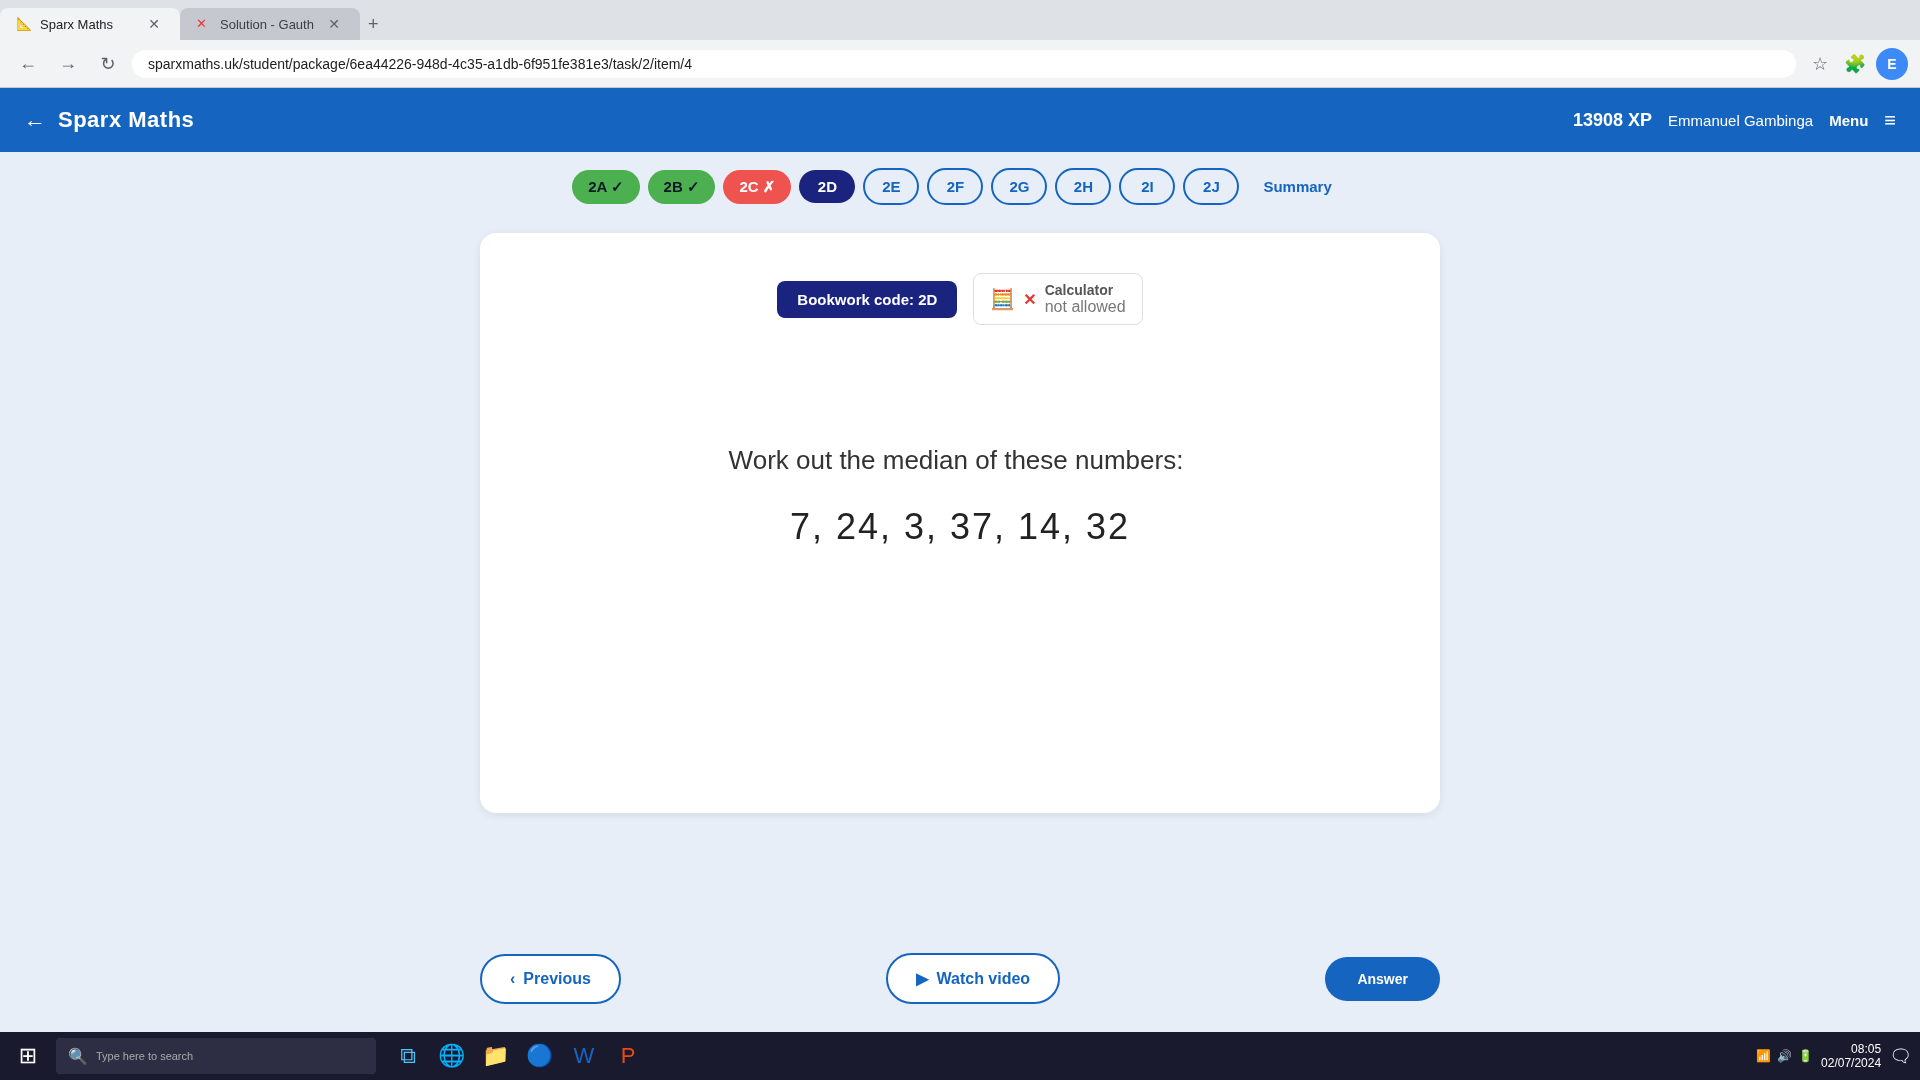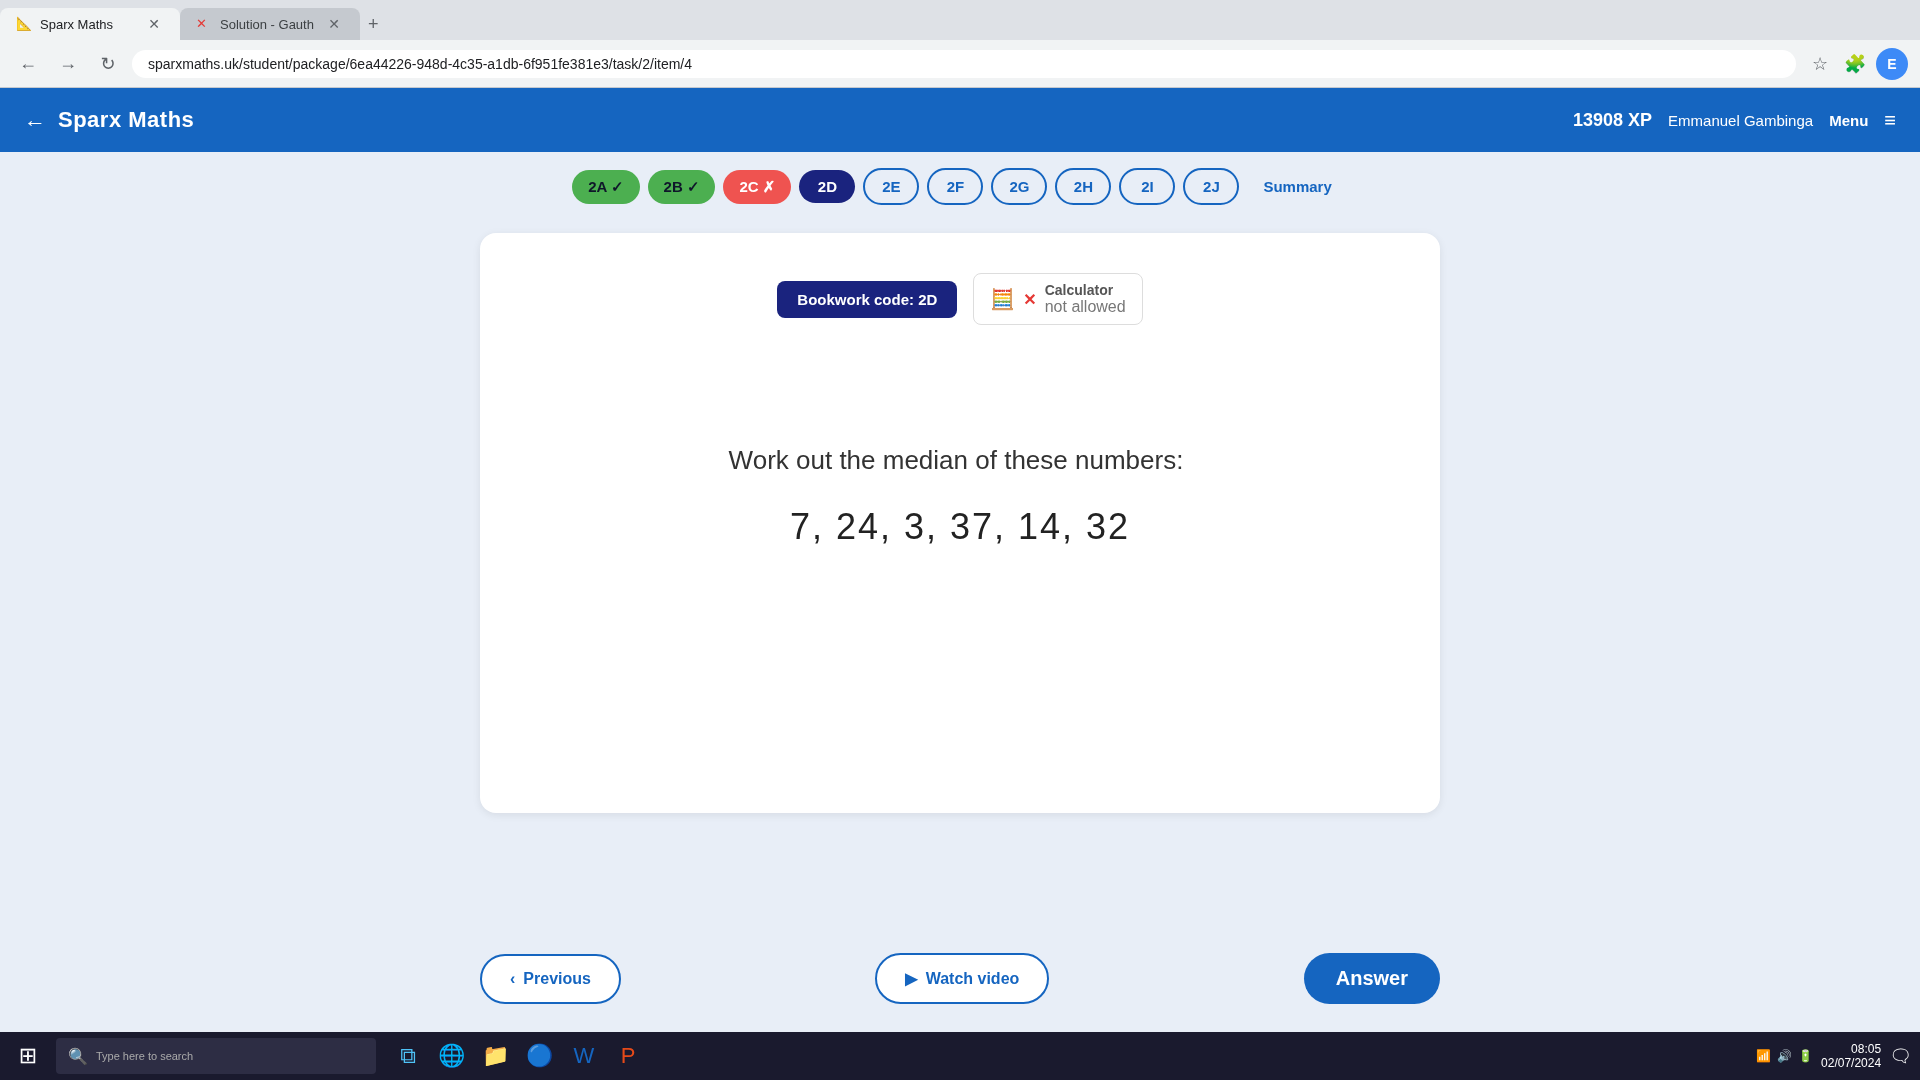--- a/index.html
+++ b/index.html
@@ -52,21 +52,21 @@
     .calc-icon { font-size: 20px; }
     .calc-x { color: #e53935; font-weight: 700; font-size: 16px; }
 
     .question-text { font-size: 26px; color: #333; text-align: center; margin: 80px 8px 30px 0; }
     .numbers-row { font-size: 36px; color: #222; text-align: center; margin-bottom: 47px; letter-spacing: 2px; }
 
     
     .bottom-buttons { display: flex; justify-content: space-between; align-items: center; width: 960px; padding: 16px 0; }
     .prev-btn { background: white; border: 2px solid #1565c0; color: #1565c0; padding: 14px 28px; border-radius: 30px; font-size: 16px; font-weight: 600; cursor: pointer; display: flex; align-items: center; gap: 8px; }
     .watch-btn { background: white; border: 2px solid #1565c0; color: #1565c0; padding: 14px 28px; border-radius: 30px; font-size: 16px; font-weight: 600; cursor: pointer; display: flex; align-items: center; gap: 8px; }
-    .answer-btn { background: #1565c0; color: white; padding: 14px 32px; border-radius: 30px; font-size: 20px; font-weight: 600; cursor: pointer; border: none; }
+    .answer-btn { background: #1565c0; color: white; padding: 14px 32px; border-radius: 30px; font-size: 14px; font-weight: 600; cursor: pointer; border: none; }
     .taskbar { position: fixed; bottom: 0; left: 0; right: 0; height: 48px; background: #1a1a2e; display: flex; align-items: center; padding: 0 8px; gap: 4px; z-index: 100; }
     .taskbar-start { width: 40px; height: 40px; display: flex; align-items: center; justify-content: center; cursor: pointer; }
     .windows-icon { font-size: 22px; }
     .taskbar-search { display: flex; align-items: center; background: #2d2d44; border-radius: 4px; padding: 4px 12px; gap: 8px; margin-left: 4px; width: 320px; height: 36px; }
     .search-icon-tb { color: #aaa; font-size: 16px; }
     .search-placeholder { color: #aaa; font-size: 11px; }
     .taskbar-apps { display: flex; align-items: center; gap: 4px; margin-left: 8px; }
     .taskbar-app { width: 40px; height: 40px; display: flex; align-items: center; justify-content: center; cursor: pointer; border-radius: 4px; }
     .taskbar-app-icon { font-size: 22px; }
     .taskbar-right { margin-left: auto; display: flex; align-items: center; gap: 8px; color: white; font-size: 12px; }

